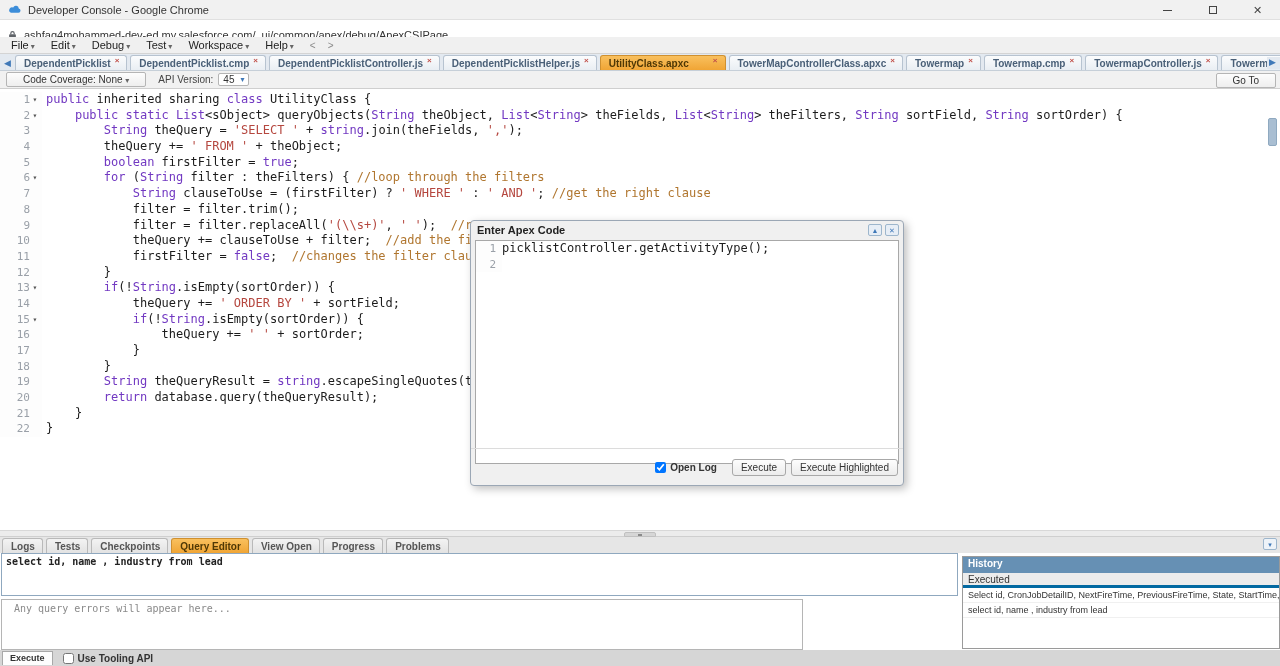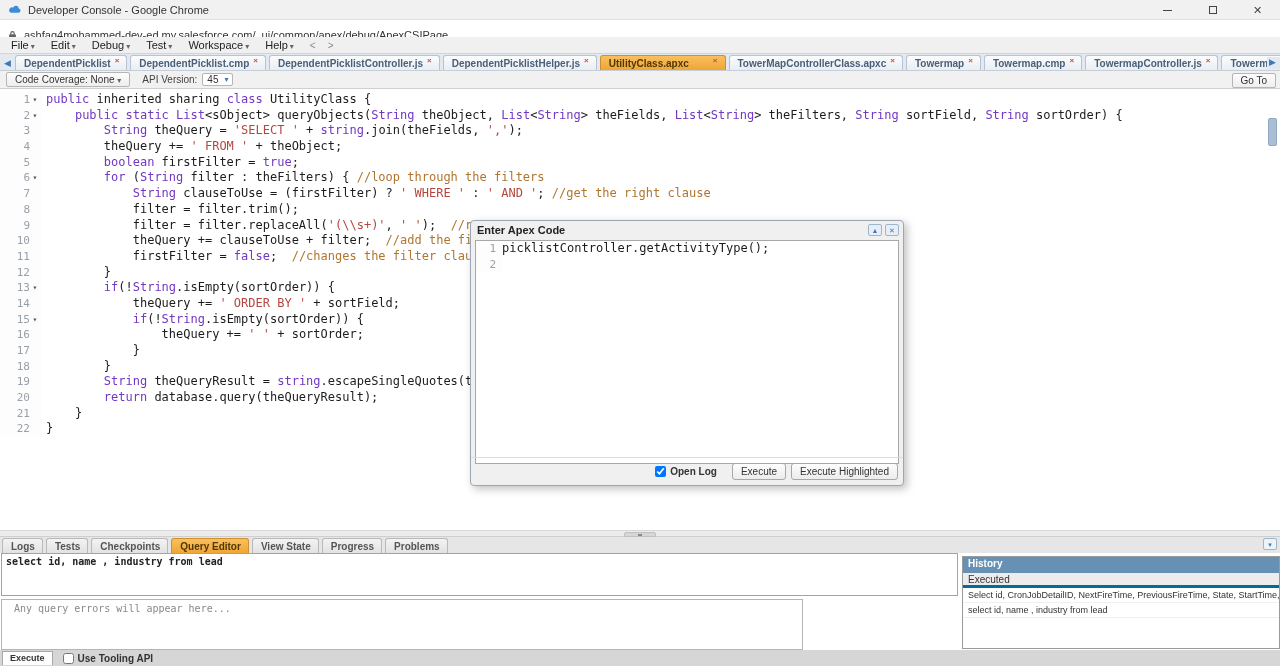--- a/index.html
+++ b/index.html
@@ -28,21 +28,21 @@
   .tabstrip { position:absolute; left:0; top:54px; width:1280px; height:17px; background:#e3e9f0; border-bottom:1px solid #c6cfd8; display:flex; align-items:flex-end; padding-left:2px; overflow:hidden; }
   .tab-scroll { color:#4079b8; font-size:9px; padding:0 4px 2px 2px; cursor:pointer; }
   .tab-scroll.right { position:absolute; right:0; bottom:1px; background:#e3e9f0; }
   .tabs-row { display:flex; align-items:flex-end; overflow:hidden; white-space:nowrap; flex:1; }
   .tab { display:inline-flex; align-items:center; height:15px; padding:0 7px 0 8px; margin-right:3px; background:linear-gradient(#fbfcfd,#e9eef3); border:1px solid #b7c3d0; border-bottom:none; border-radius:3px 3px 0 0; font-size:10px; font-weight:bold; color:#4a6078; cursor:pointer; flex:none; }
   .tab.active { background:linear-gradient(#f9c05e,var(--accent)); border-color:#cf9030; color:#4f3805;gap:20px; }
   .tab-close { color:#c0504a; font-size:8px; margin-left:4px; position:relative; top:-3px; cursor:pointer; }
 
   
   .toolbar { position:absolute; left:0; top:71px; width:1280px; height:18px; background:#f1f1f1; border-bottom:1px solid #cfcfcf; display:flex; align-items:center; padding-left:6px; }
-  .tool-btn { background:linear-gradient(#fdfdfd,#eee); border:1px solid #b5b5b5; border-radius:2px; font-size:10px; color:#333; padding:1px 8px; cursor:pointer; }
+  .tool-btn { background:linear-gradient(#fdfdfd,#eee); border:1px solid #b5b5b5; border-radius:2px; font-size:10px; color:#333; padding:1px 16px; cursor:pointer; }
   .tool-label { font-size:10px; color:#444; margin:0 5px 0 12px; }
   .tool-select { background:#fff; border:1px solid #b5b5b5; border-radius:2px; font-size:10px; color:#333; padding:0 4px; cursor:pointer; display:inline-flex; align-items:center; }
   .tool-select .caret { color:#4079b8; font-size:8px; margin-left:6px; }
   .goto-btn { position:absolute; right:4px; top:2px; }
 
   
   .editor { position:absolute; left:0; top:89px; width:1280px; height:441px; background:#fff; overflow:hidden; }
   .code-row { display:flex; height:15.7px; line-height:15.7px; font-family:"DejaVu Sans Mono",monospace; font-size:12px; cursor:text; }
   .gutter-cell { width:42px; flex:none; display:flex; justify-content:flex-end; align-items:center; color:#9aa0a8; font-size:11px; padding-right:2px; background:#fdfdfd; }
   .gutter-cell .fold { width:10px; text-align:center; color:#555; font-size:8px; }
@@ -80,21 +80,21 @@
 
   
   .modal { position:absolute; left:470px; top:220px; width:434px; height:266px; background:#f0f0f0; border:1px solid #9ba7b5; border-radius:4px; box-shadow:3px 3px 8px rgba(0,0,0,0.25); z-index:50; }
   .modal-header { height:17px; display:flex; align-items:center; padding:1px 4px 0 6px; }
   .modal-title { font-size:11px; font-weight:bold; color:#222; flex:1; }
   .modal-tool { width:14px; height:12px; background:#e7eef6; border:1px solid #9db6cc; border-radius:2px; color:#4079b8; font-size:7px; text-align:center; line-height:11px; margin-left:3px; cursor:pointer; }
   .modal-code { position:absolute; left:4px; top:19px; width:424px; height:224px; background:#fff; border:1px solid #a8a8a8; overflow:hidden; }
   .m-row { display:flex; height:15.5px; line-height:15.5px; font-family:"DejaVu Sans Mono",monospace; font-size:12px; }
   .m-num { width:26px; flex:none; text-align:right; padding-right:6px; color:#9aa0a8; font-size:11px; background:#fdfdfd; }
   .m-text { white-space:pre; color:#1c1c1c; }
-  .modal-footer { position:absolute; left:0; bottom:0; width:100%; height:28px; display:flex; align-items:center; justify-content:flex-end; padding-right:5px; border-top:1px solid #dcdcdc; }
+  .modal-footer { position:absolute; left:0; bottom:0; width:100%; height:37px; display:flex; align-items:center; justify-content:flex-end; padding-right:5px; border-top:1px solid #dcdcdc; }
   .modal-footer .openlog { display:flex; align-items:center; margin-right:10px; }
   .modal-footer .openlog input { width:11px; height:11px; margin-right:4px; }
   .modal-footer .openlog label { font-size:10px; font-weight:bold; color:#333; }
   .modal-btn { background:linear-gradient(#fdfdfd,#ececec); border:1px solid #a8a8a8; border-radius:3px; font-size:10px; color:#333; padding:2px 8px; margin-left:5px; cursor:pointer; }
 </style>
 </head>
 <body>
 
 <div class="titlebar">
   <svg class="app-icon" viewBox="0 0 24 16">
@@ -354,21 +354,21 @@
       <div class="tab">
         <span class="tab-label">Tests</span>
       </div>
       <div class="tab">
         <span class="tab-label">Checkpoints</span>
       </div>
       <div class="tab active">
         <span class="tab-label">Query Editor</span>
       </div>
       <div class="tab">
-        <span class="tab-label">View State</span>
+        <span class="tab-label">View Open</span>
       </div>
       <div class="tab">
         <span class="tab-label">Progress</span>
       </div>
       <div class="tab">
         <span class="tab-label">Problems</span>
       </div>
     </div>
   <span class="panel-collapse">▾</span>
 </div>

